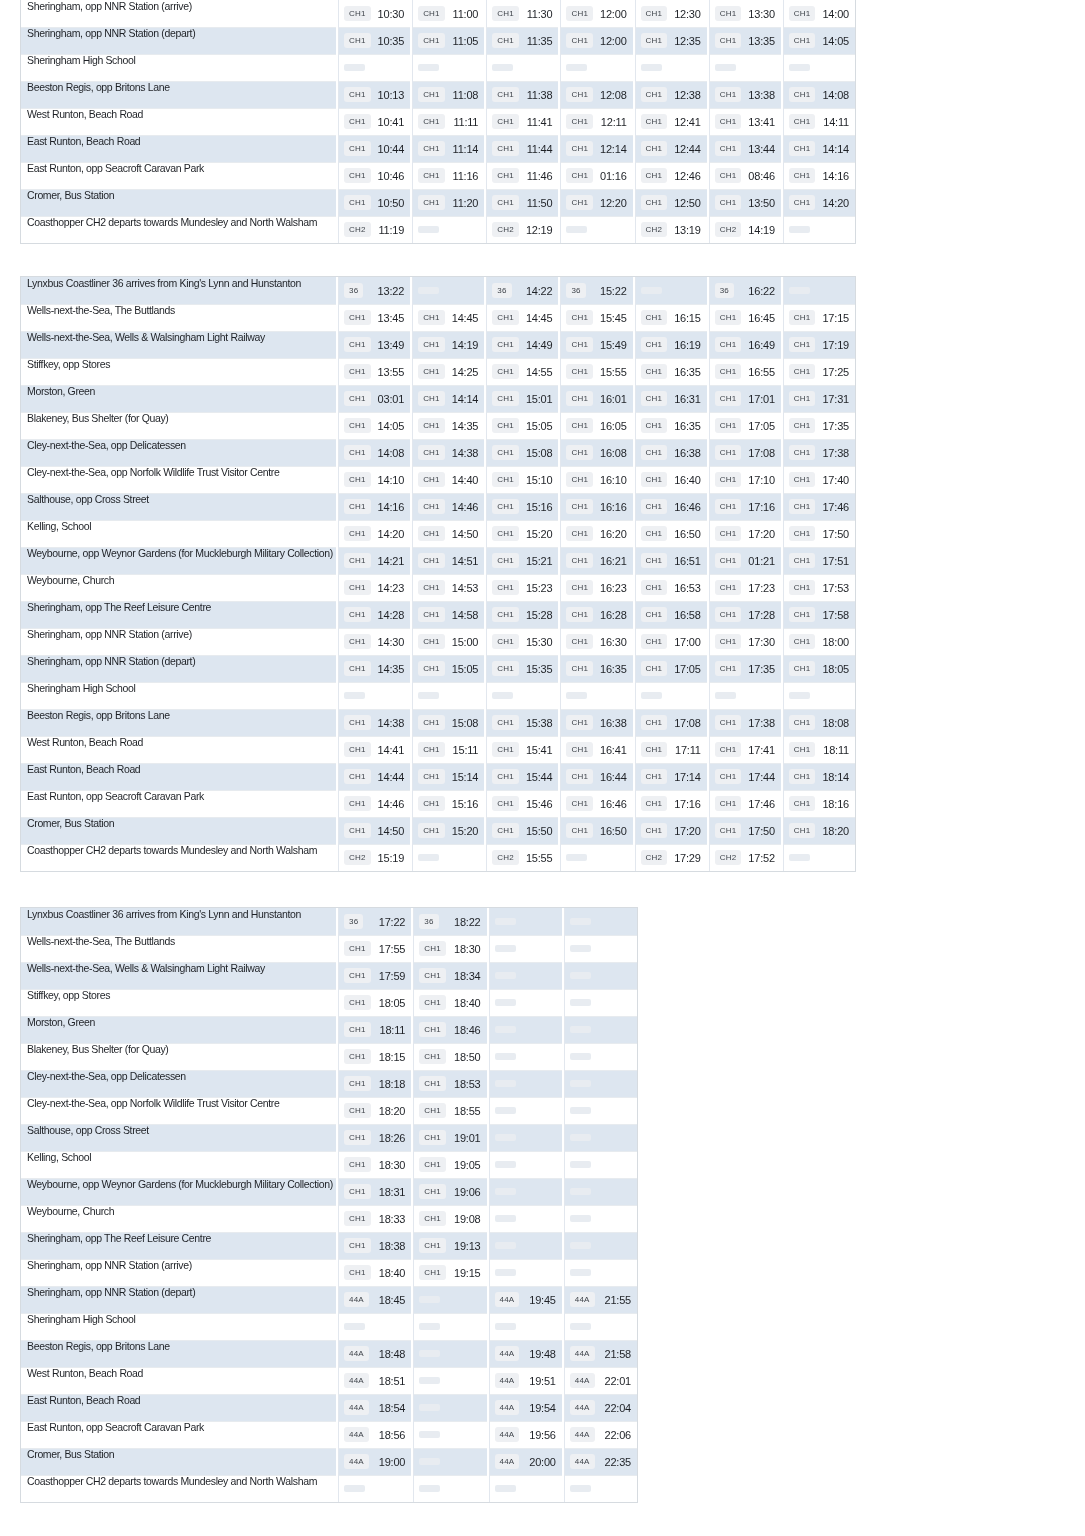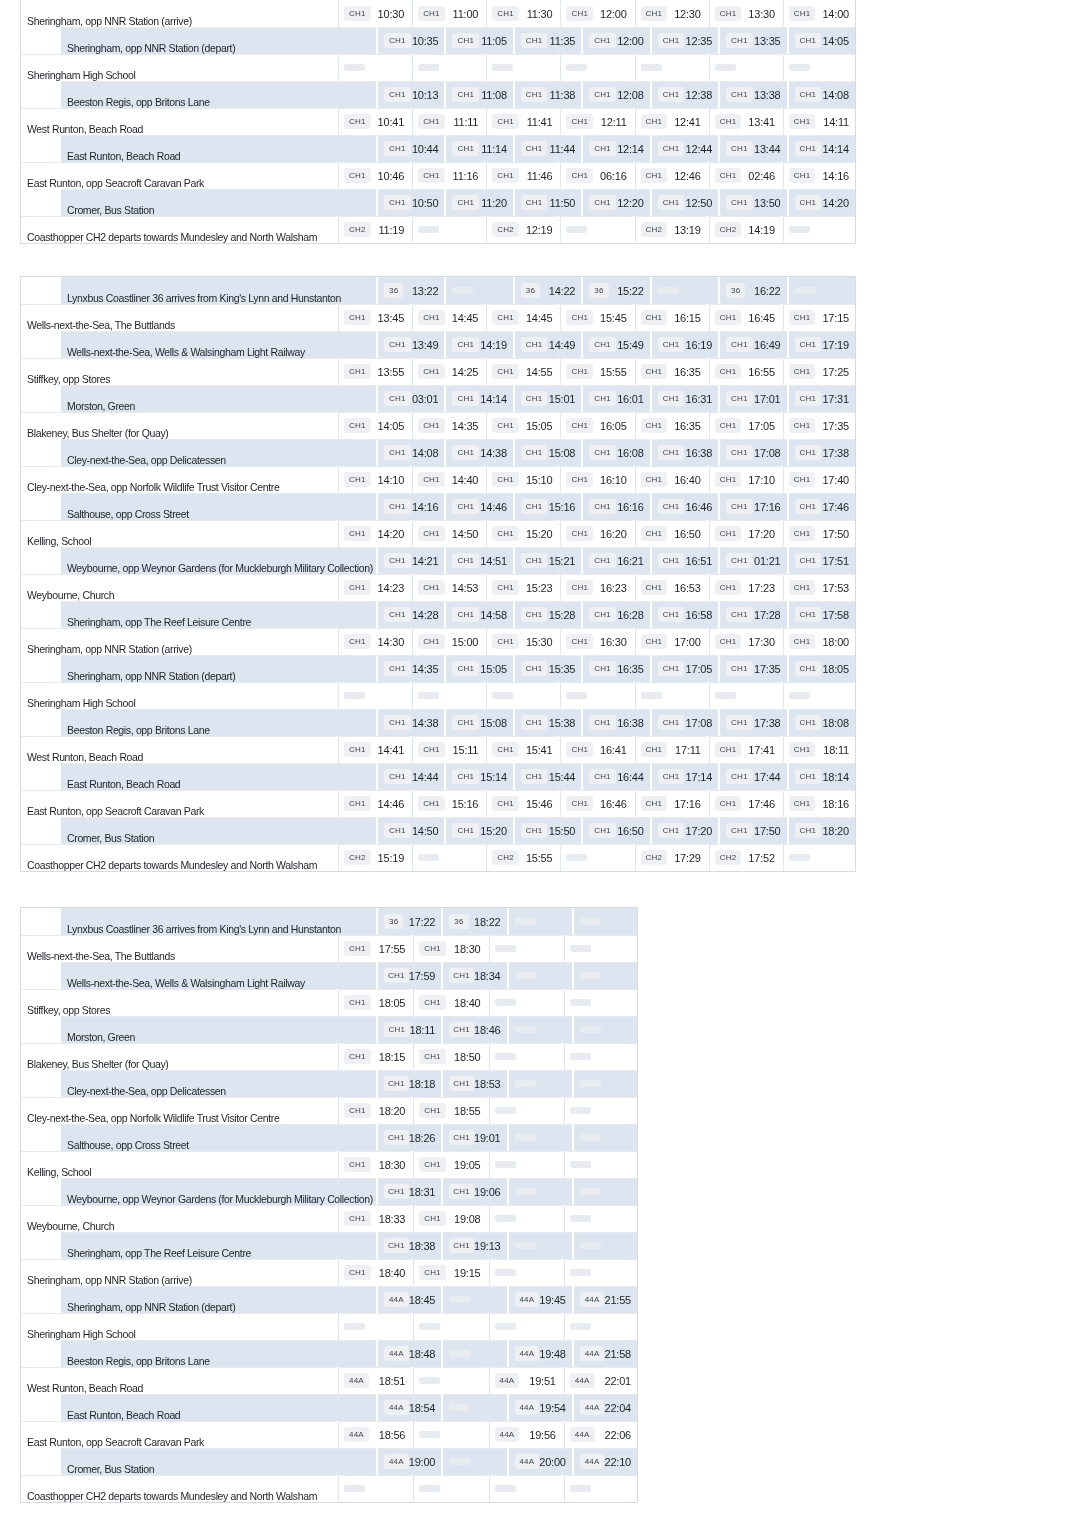--- a/index.html
+++ b/index.html
@@ -7,22 +7,22 @@
     position:relative;width:1085px;height:1536px;background:#ffffff;
     font-family:"Liberation Sans",sans-serif;overflow:hidden;
   }
   .tt{
     position:absolute;left:20px;box-sizing:border-box;
     border:1px solid var(--table-border);background:#fff;
   }
   .tt[data-table-index="0"]{top:0;width:836px;border-top:none;}
   .tt[data-table-index="1"]{top:276px;width:836px;}
   .tt[data-table-index="2"]{top:907px;width:618px;}
-  .row{display:flex;align-items:flex-end;height:27px;background:#ffffff;}
-  .row.shaded{background:var(--shaded);margin-left:40px;}
+  .row{display:flex;align-items:flex-start;height:27px;background:#ffffff;}
+  .row.shaded{background:var(--shaded);}
   .row:not(:first-child){box-shadow:inset 0 1px 0 var(--row-line);}
   .stop{
     flex:none;width:315px;box-sizing:border-box;padding-left:6px;
     font-size:10.5px;letter-spacing:-0.35px;color:var(--text);
     white-space:nowrap;overflow:hidden;
   }
   .cell{
     flex:1 1 0;min-width:0;height:100%;display:flex;align-items:center;
     box-shadow:inset 2px 0 0 #ffffff, inset 3px 0 0 var(--col-line);
   }
@@ -234,29 +234,29 @@
         <div class="cell">
           <span class="badge">CH1</span>
           <span class="time">11:16</span>
         </div>
         <div class="cell">
           <span class="badge">CH1</span>
           <span class="time">11:46</span>
         </div>
         <div class="cell">
           <span class="badge">CH1</span>
-          <span class="time">06:16</span>
+          <span class="time">01:16</span>
         </div>
         <div class="cell">
           <span class="badge">CH1</span>
           <span class="time">12:46</span>
         </div>
         <div class="cell">
           <span class="badge">CH1</span>
-          <span class="time">02:46</span>
+          <span class="time">08:46</span>
         </div>
         <div class="cell">
           <span class="badge">CH1</span>
           <span class="time">14:16</span>
         </div>
       </div>
       <div class="row shaded">
         <div class="stop">Cromer, Bus Station</div>
         <div class="cell">
           <span class="badge">CH1</span>
@@ -1339,21 +1339,21 @@
         </div>
         <div class="cell">
           <span class="pill"></span>
         </div>
         <div class="cell">
           <span class="badge">44A</span>
           <span class="time">20:00</span>
         </div>
         <div class="cell">
           <span class="badge">44A</span>
-          <span class="time">22:10</span>
+          <span class="time">22:35</span>
         </div>
       </div>
       <div class="row">
         <div class="stop">Coasthopper CH2 departs towards Mundesley and North Walsham</div>
         <div class="cell">
           <span class="pill"></span>
         </div>
         <div class="cell">
           <span class="pill"></span>
         </div>

